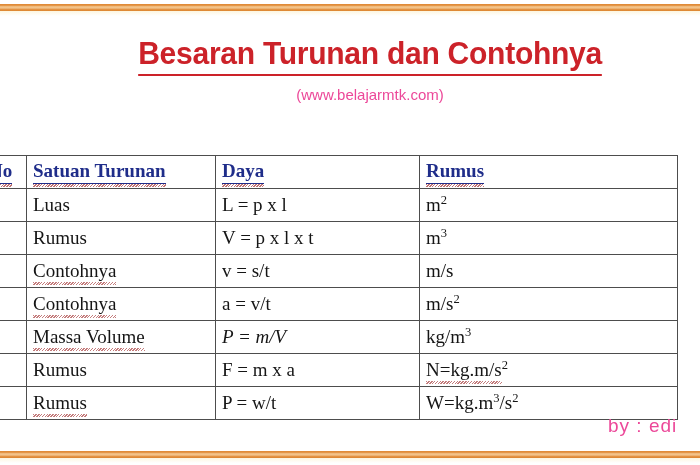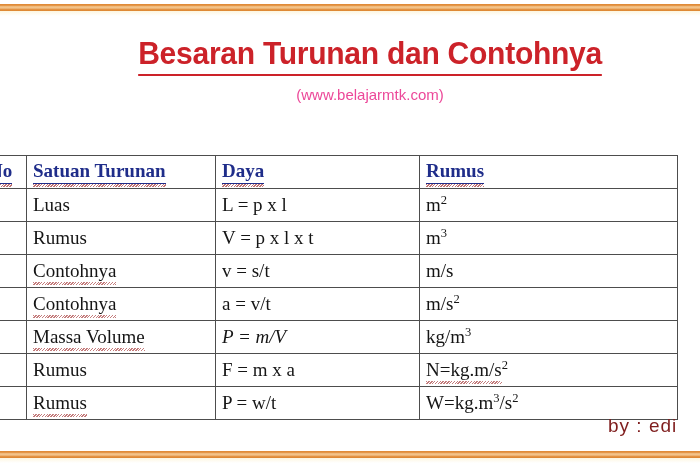--- a/index.html
+++ b/index.html
@@ -133,21 +133,21 @@
   }
   sup { font-size: 0.66em; vertical-align: super; line-height: 0; }
 
   
   .watermark {
     position: absolute;
     top: 415px;
     left: 608px;
     font-family: "Liberation Sans", sans-serif;
     font-size: 19px;
-    color: #7f1d1d;
+    color: #ec4899;
     letter-spacing: 1px;
     white-space: nowrap;
   }
 </style>
 </head>
 <body>
 
 <div class="rule rule-top"></div>
 <div class="rule-glow rule-glow-top"></div>
 

